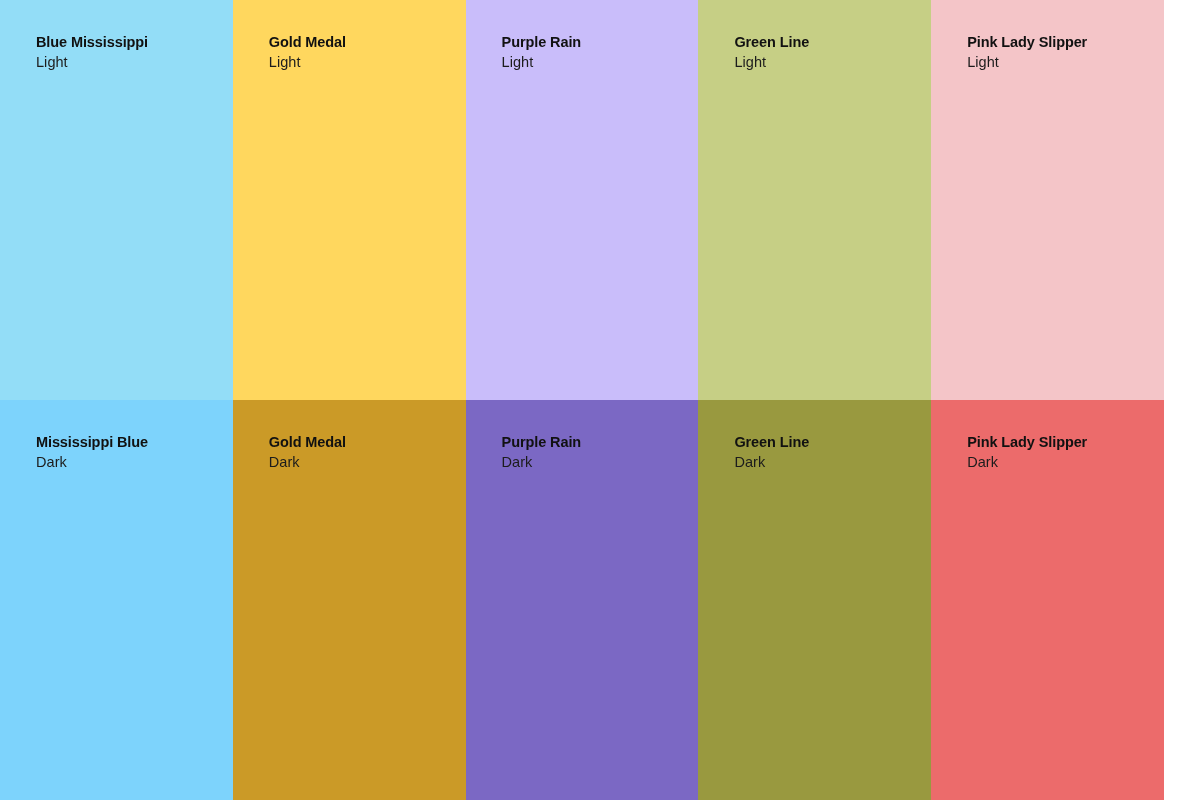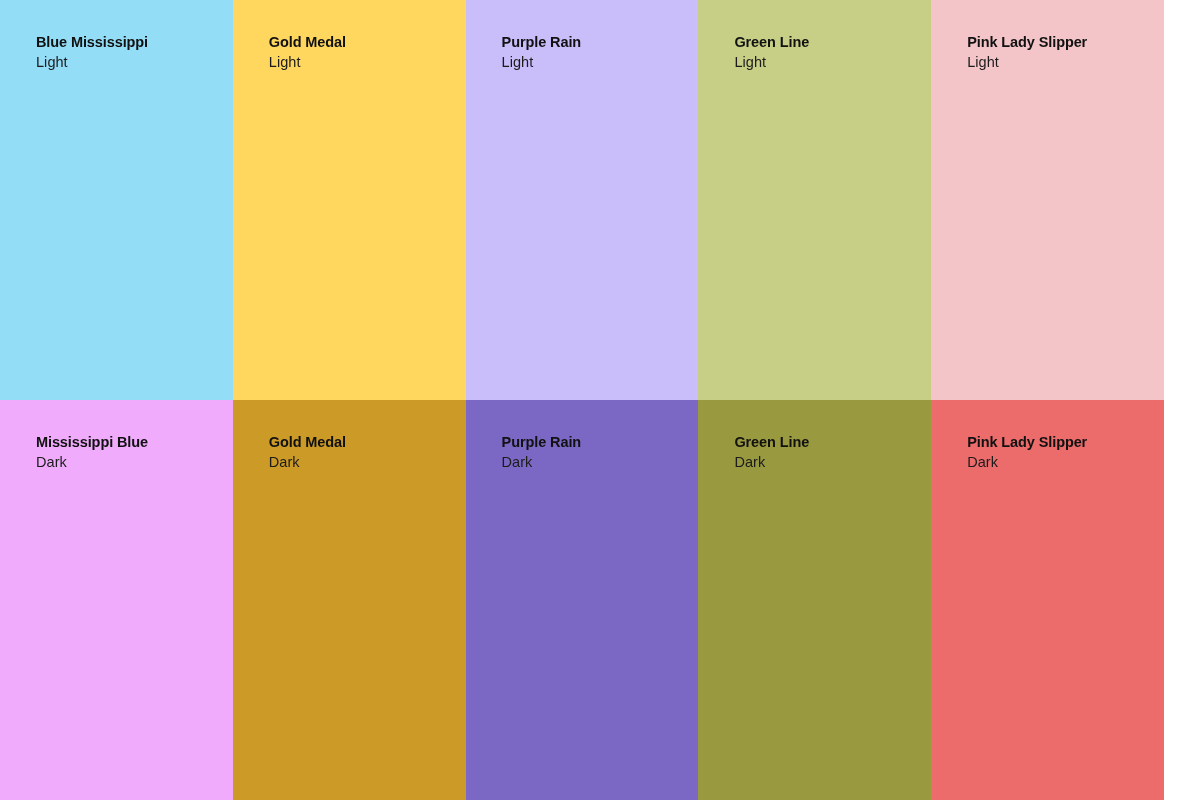--- a/index.html
+++ b/index.html
@@ -82,21 +82,21 @@
 
     <div class="swatch" style="background-color: rgb(244, 197, 200);">
       <div class="swatch-name">Pink Lady Slipper</div>
       <div class="swatch-variant">Light</div>
     </div>
 
   </div>
 
   <div class="palette-row" id="palette-row-dark">
 
-    <div class="swatch" style="background-color: #f0abfc;">
+    <div class="swatch" style="background-color: #7dd3fc;">
       <div class="swatch-name">Mississippi Blue</div>
       <div class="swatch-variant">Dark</div>
     </div>
 
     <div class="swatch" style="background-color: rgb(203, 154, 39);">
       <div class="swatch-name">Gold Medal</div>
       <div class="swatch-variant">Dark</div>
     </div>
 
     <div class="swatch" style="background-color: rgb(123, 104, 196);">

